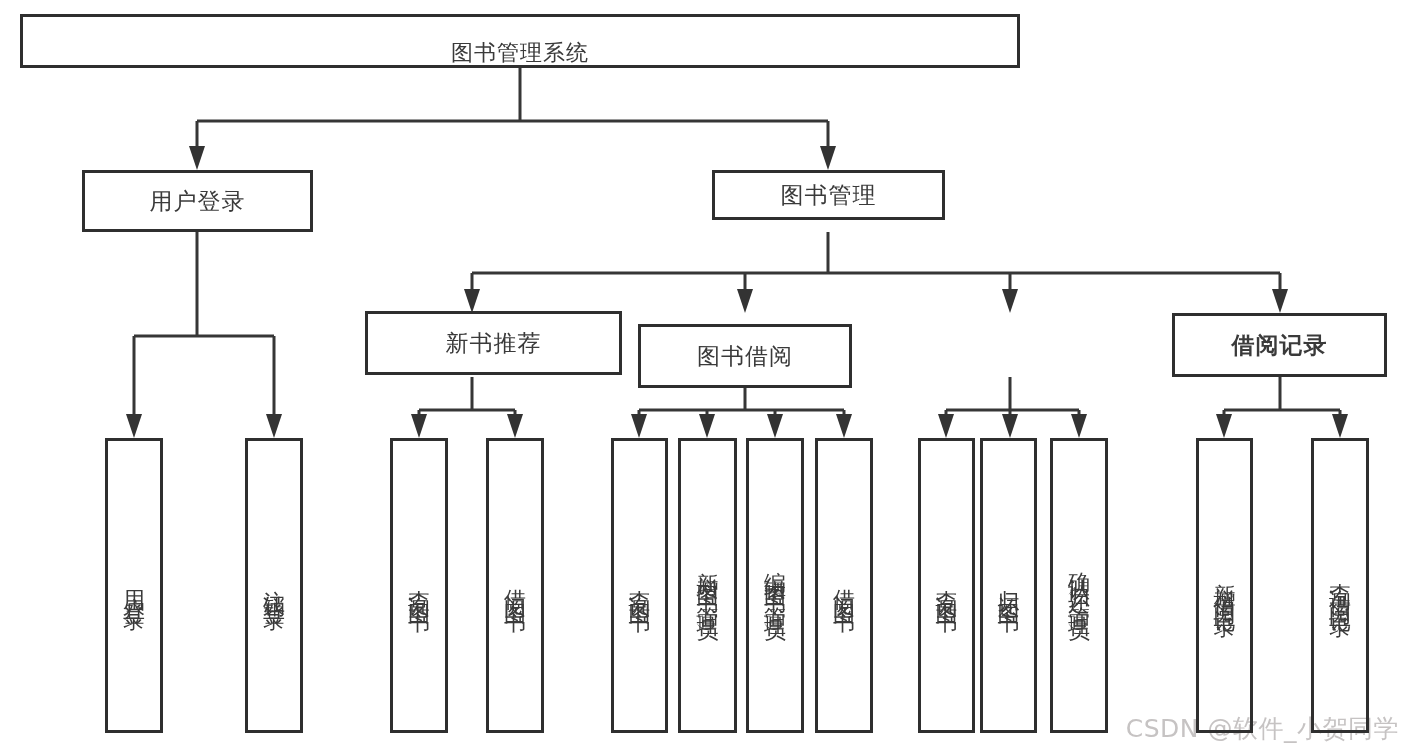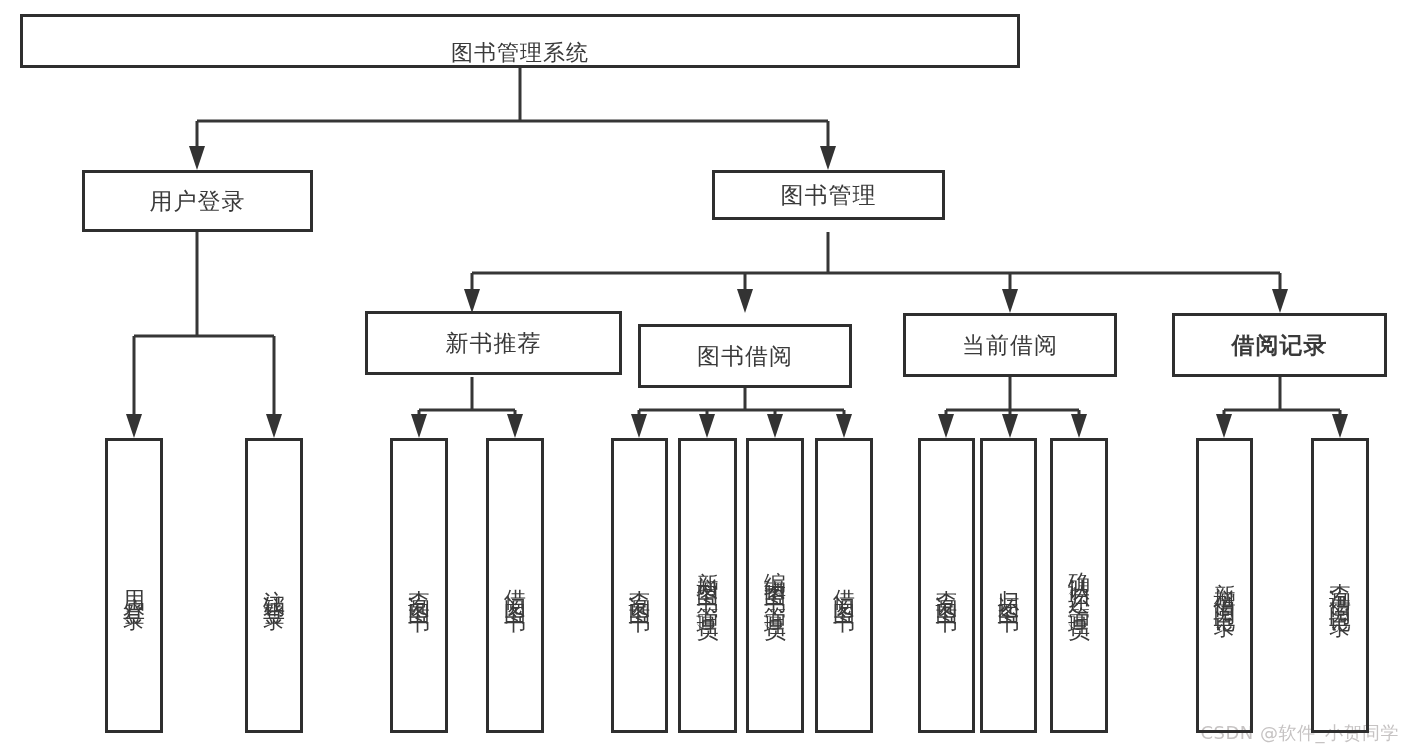--- a/index.html
+++ b/index.html
@@ -28,21 +28,21 @@
     writing-mode:vertical-rl;
     text-orientation:mixed;
     font-size:22px;
     line-height:1;
     letter-spacing:7px;
     white-space:nowrap;
   }
   .watermark{
     position:absolute;
     right:6px;bottom:2px;
-    font-size:18px;
+    font-size:25px;
     color:#c6c3c3;
     letter-spacing:0.5px;
     mix-blend-mode:darken;
     white-space:nowrap;
   }
 </style>
 </head>
 <body>
 
 <div class="stage">
@@ -93,23 +93,20 @@
   <div class="box l2" style="left:712px;top:170px;width:233px;height:50px;">
     <span class="lbl">图书管理</span>
   </div>
 
   <div class="box l3" style="left:365px;top:311px;width:257px;height:64px;">
     <span class="lbl">新书推荐</span>
   </div>
   <div class="box l3" style="left:638px;top:296px;width:214px;height:64px;margin-top:28px;">
     <span class="lbl">图书借阅</span>
   </div>
-  <div class="box l3" style="left:903px;top:313px;width:214px;height:64px;">
-    <span class="lbl">当前借阅</span>
-  </div>
   <div class="box l3" style="left:1172px;top:313px;width:215px;height:64px;font-weight:bold;">
     <span class="lbl">借阅记录</span>
   </div>
 
   <div class="box leaf" style="left:105px;top:438px;width:58px;height:295px;">
     <span class="lbl">用户登录</span>
   </div>
   <div class="box leaf" style="left:245px;top:438px;width:58px;height:295px;">
     <span class="lbl">注销登录</span>
   </div>

